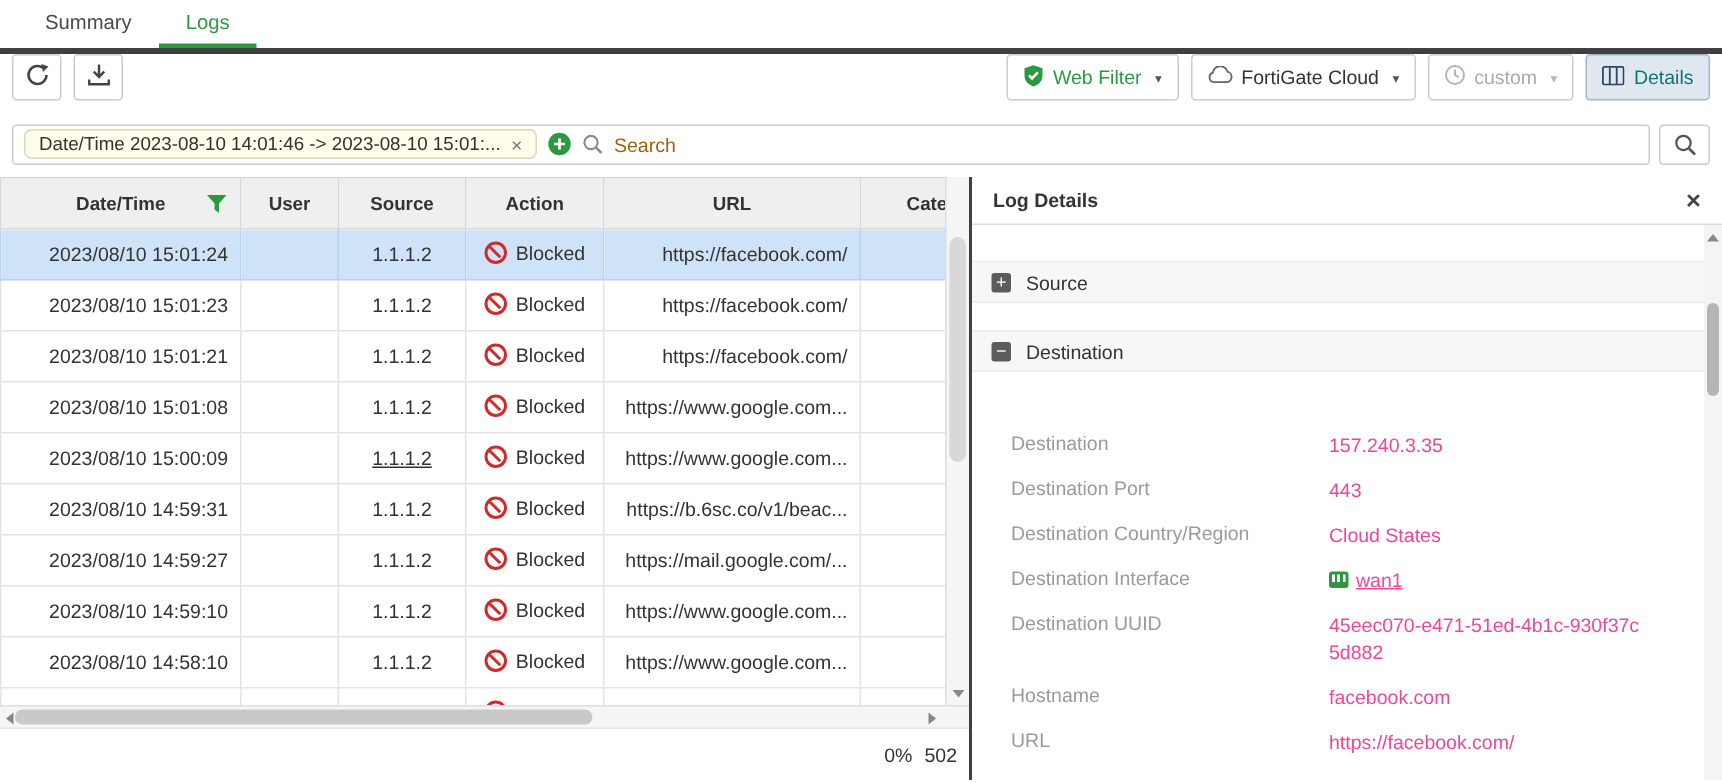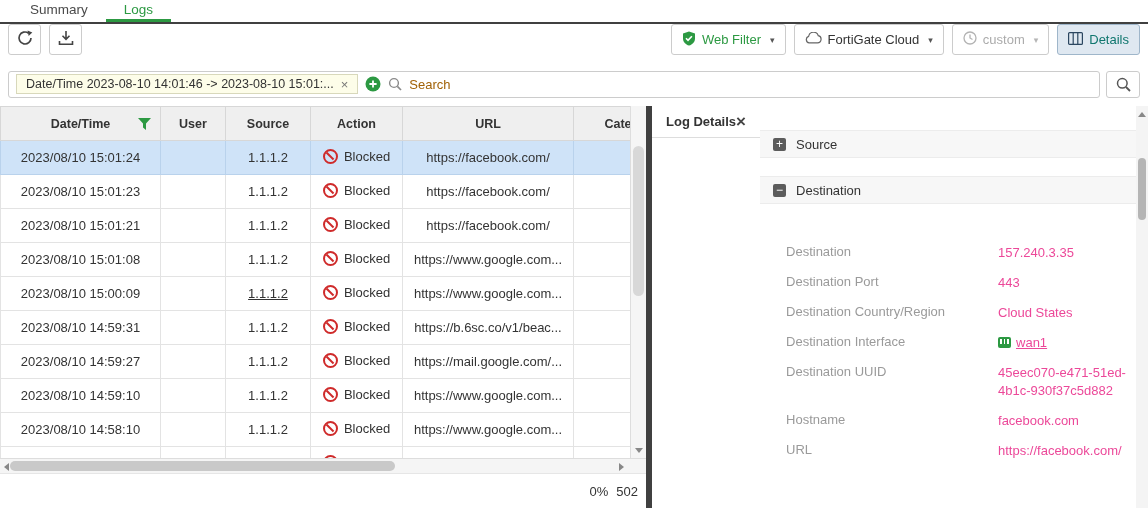--- a/index.html
+++ b/index.html
@@ -1,53 +1,53 @@
 <!DOCTYPE html>
 <html><head>
 <meta charset="utf-8">
 <style>
   *{margin:0;padding:0;box-sizing:border-box}
   html,body{width:1148px;height:522px;overflow:hidden}
   body{font-family:"Liberation Sans",sans-serif;font-size:13px;color:#333;background:#fff}
 
   
-  .tabbar{height:24px;display:flex;align-items:stretch;padding-left:12px;border-bottom:2px solid #404040}
+  .tabbar{height:36px;display:flex;align-items:stretch;padding-left:12px;border-bottom:4px solid #404040}
   .tab{display:flex;align-items:center;padding:0 18px;color:#4a4a4a;cursor:pointer;border-bottom:3px solid transparent;font-size:13.5px}
   .tab.active{color:#2c9942;border-bottom-color:#2c9942}
 
   
   .toolbar{height:44px;display:flex;gap:8px;padding:0 8px}
   .tb-btn{width:33px;height:31px;border:1px solid #ccc;border-radius:3px;background:#fff;display:flex;align-items:center;justify-content:center;cursor:pointer}
   .spacer{flex:1}
   .dd{height:31px;border:1px solid #ccc;border-radius:3px;background:#fff;display:inline-flex;align-items:center;gap:6px;padding:0 10px;cursor:pointer;font-size:13px;color:#333}
   .dd .caret{font-size:9px;color:#555;margin-left:3px}
   .lbl-green{color:#2c9942}
   .dd.muted{color:#ababab}
   .dd.muted .caret{color:#b5b5b5}
   .dd.details-btn{background:#dfe8f1;border-color:#9fb6ca;color:#0f766e}
 
   
   .searchrow{height:32px;display:flex;align-items:center;gap:6px;padding:0 8px}
   .searchbox{flex:1;height:27px;border:1px solid #ccc;border-radius:3px;background:#fff;display:flex;align-items:center;gap:7px;padding:0 7px;cursor:text}
-  .pill{display:inline-flex;align-items:center;gap:7px;background:#fdfdе8;background:#fdfde9;border:1px solid #d8d8bb;border-radius:0;padding:2px 9px;font-size:12.5px;color:#333;white-space:nowrap}
+  .pill{display:inline-flex;align-items:center;gap:7px;background:#fdfdе8;background:#fdfde9;border:1px solid #d8d8bb;border-radius:5px;padding:2px 9px;font-size:12.5px;color:#333;white-space:nowrap}
   .pill-x{color:#777;font-size:13px;cursor:pointer;line-height:1}
   .ph{color:#a16207}
   .search-btn{width:34px;height:27px;border:1px solid #ccc;border-radius:3px;background:#fff;display:flex;align-items:center;justify-content:center;cursor:pointer}
 
   
   .main{display:flex;margin-top:6px;height:402px}
   .left{width:646px;display:flex;flex-direction:column}
 
   
   .grid-area{position:relative;width:646px;height:352px;overflow:hidden}
   table{border-collapse:collapse;table-layout:fixed;width:689px}
   th,td{border:1px solid #e3e3e3;height:34px;padding:0 8px;overflow:hidden;white-space:nowrap;font-size:13px}
   thead th{background:#efefef;border-color:#d7d7d7;font-weight:bold;font-size:12.5px;text-align:center;position:relative;color:#333}
   td{text-align:center;color:#333;background:#fff}
-  td.c-dt,td.c-url{text-align:center}
+  td.c-dt,td.c-url{text-align:right}
   tr.selected td{background:#cfe3f8;border-color:#b9d2ec}
   .u{text-decoration:underline}
   .funnel{position:absolute;right:9px;top:50%;transform:translateY(-50%);line-height:0;cursor:pointer}
   .act-wrap{display:inline-flex;align-items:center;gap:6px}
   .blocked-icon{width:15px;height:15px;border:2px solid #cf2b2b;border-radius:50%;position:relative;display:inline-block;flex:none}
   .blocked-icon::after{content:"";position:absolute;left:50%;top:50%;width:10px;height:2px;background:#cf2b2b;transform:translate(-50%,-50%) rotate(45deg)}
 
   
   .vscroll{position:absolute;top:0;right:0;width:16px;height:100%;background:#f5f5f5;border-left:1px solid #ddd}
   .vscroll .thumb{position:absolute;left:2px;right:2px;top:40px;height:150px;background:#d8d8d8;border-radius:6px}
@@ -58,21 +58,21 @@
   .hscroll .ra{position:absolute;right:22px;top:4px}
   .tri-up{width:0;height:0;border-left:4px solid transparent;border-right:4px solid transparent;border-bottom:5px solid #888}
   .tri-down{width:0;height:0;border-left:4px solid transparent;border-right:4px solid transparent;border-top:5px solid #888}
   .tri-left{width:0;height:0;border-top:4px solid transparent;border-bottom:4px solid transparent;border-right:5px solid #888}
   .tri-right{width:0;height:0;border-top:4px solid transparent;border-bottom:4px solid transparent;border-left:5px solid #888}
 
   
   .statusbar{height:34px;display:flex;align-items:center;justify-content:flex-end;gap:8px;padding-right:8px;font-size:13px;color:#333}
 
   
-  .details{width:566px;border-left:6px solid #404040;display:flex;flex-direction:row;background:#fff}
+  .details{width:566px;border-left:2px solid #404040;display:flex;flex-direction:column;background:#fff}
   .d-header{height:32px;border-bottom:1px solid #ddd;display:flex;align-items:center;padding:0 14px;font-weight:bold;font-size:13px}
   .d-close{margin-left:auto;font-size:17px;color:#444;cursor:pointer;line-height:1}
   .d-content{flex:1;position:relative;padding:24px 12px 0 0;overflow:hidden}
   .sec-bar{height:28px;background:#f7f7f7;border-top:1px solid #ececec;border-bottom:1px solid #ececec;display:flex;align-items:center;padding:0 13px;margin-bottom:18px;cursor:pointer}
   .sec-icon{width:13px;height:13px;background:#5c5c5c;color:#fff;font-size:12px;line-height:12px;text-align:center;border-radius:2px;margin-right:10px;flex:none}
   .sec-label{color:#333}
   .fields{padding:16px 8px 10px 26px}
   .field-row{display:grid;grid-template-columns:212px 1fr;padding:6px 0;align-items:start}
   .f-label{color:#9a9a9a}
   .f-value{color:#ec4899;max-width:240px;line-height:18px}

